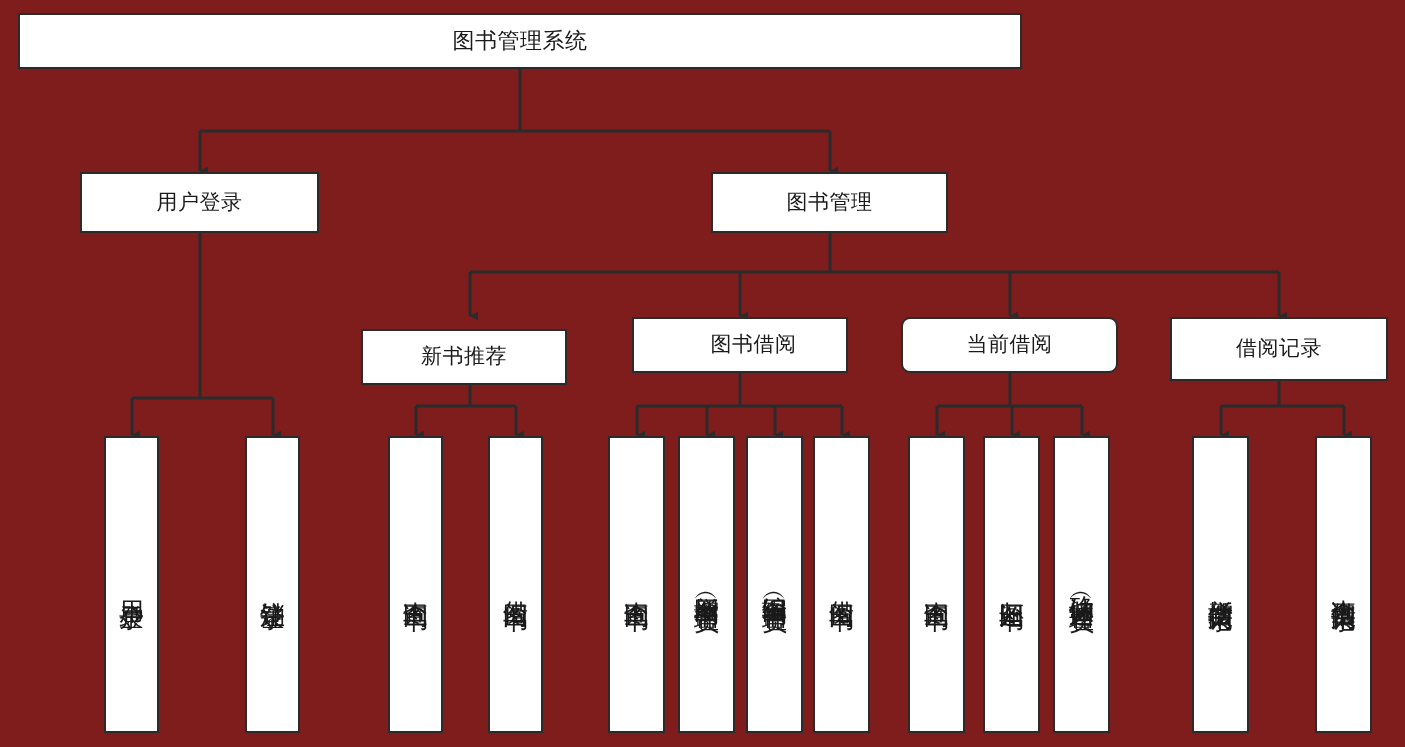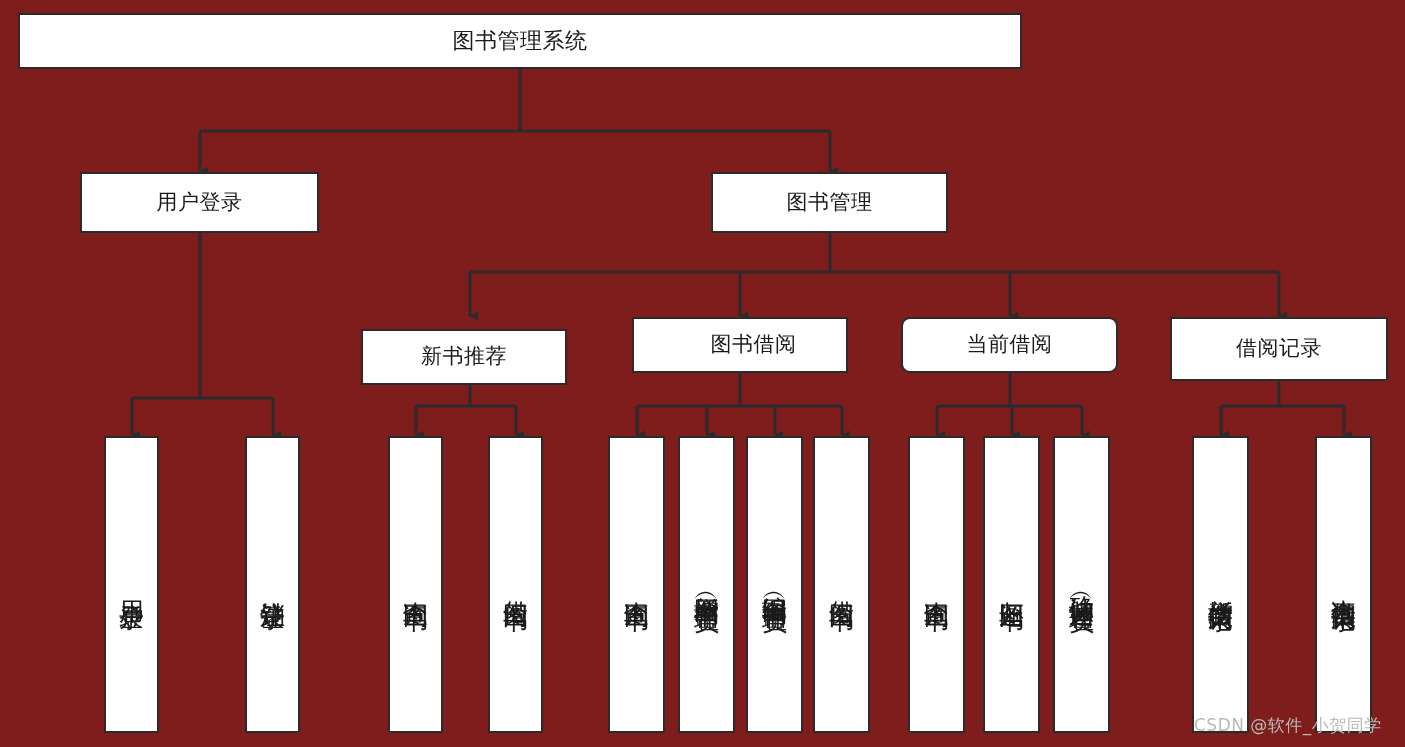--- a/index.html
+++ b/index.html
@@ -172,14 +172,13 @@
         <span class="label">确认归还（管理员）</span>
       </div>
       <div class="node vertical" style="left: 1192px; top: 436px; width: 57px; height: 297px;">
         <span class="label">新增借阅记录</span>
       </div>
       <div class="node vertical" style="left: 1315px; top: 436px; width: 57px; height: 297px;">
         <span class="label">查询借阅记录</span>
       </div>
     </div>
 
-  <div class="watermark" style="left: 1194px; top: 714px;">CSDN @软件_小贺同学</div>
 </div>
 
 </body></html>

